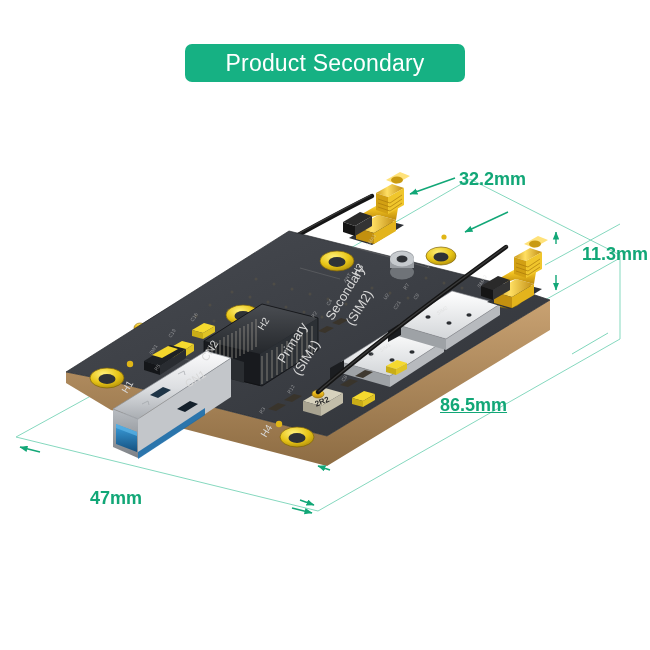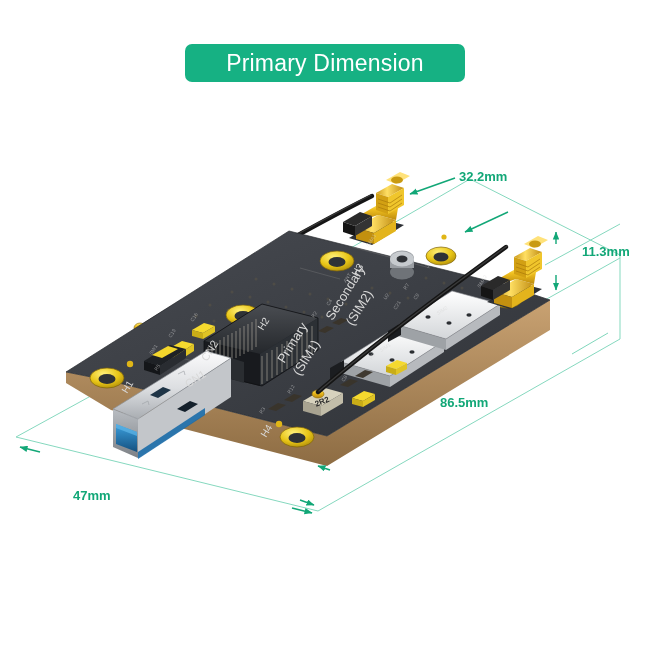--- a/index.html
+++ b/index.html
@@ -16,37 +16,37 @@
     background:#16b183;border-radius:7px;
     display:flex;align-items:center;justify-content:center;
   }
   .banner-text{
     color:#ffffff;font-size:23px;font-weight:400;letter-spacing:.2px;
     line-height:1;white-space:nowrap;
   }
 
   
   .dim{
-    position:absolute;color:#12a777;font-size:13px;font-weight:bold;
+    position:absolute;color:#12a777;font-size:18px;font-weight:bold;
     white-space:nowrap;line-height:1;
   }
   #dim-322{left:459px;top:170px;}
   #dim-113{left:582px;top:245px;}
-  #dim-865{left:440px;top:396px;}
-  #dim-47{left:73px;top:489px;}
+  #dim-865{left:440px;top:396px;text-decoration:underline;}
+  #dim-47{left:90px;top:489px;}
 
   svg{display:block;}
 </style>
 </head>
 <body>
 
 <div id="stage">
 
   <div class="banner">
-    <span class="banner-text">Primary Dimension</span>
+    <span class="banner-text">Product Secondary</span>
   </div>
 
   <svg width="650" height="650" viewBox="0 0 650 650">
     <defs>
       <linearGradient id="gPcbTop" x1="0" y1="0" x2="1" y2="1">
         <stop offset="0" stop-color="#474a50"></stop>
         <stop offset="0.5" stop-color="#3c3f45"></stop>
         <stop offset="1" stop-color="#303338"></stop>
       </linearGradient>
       <linearGradient id="gPcbEdge" x1="0" y1="0" x2="0" y2="1">

